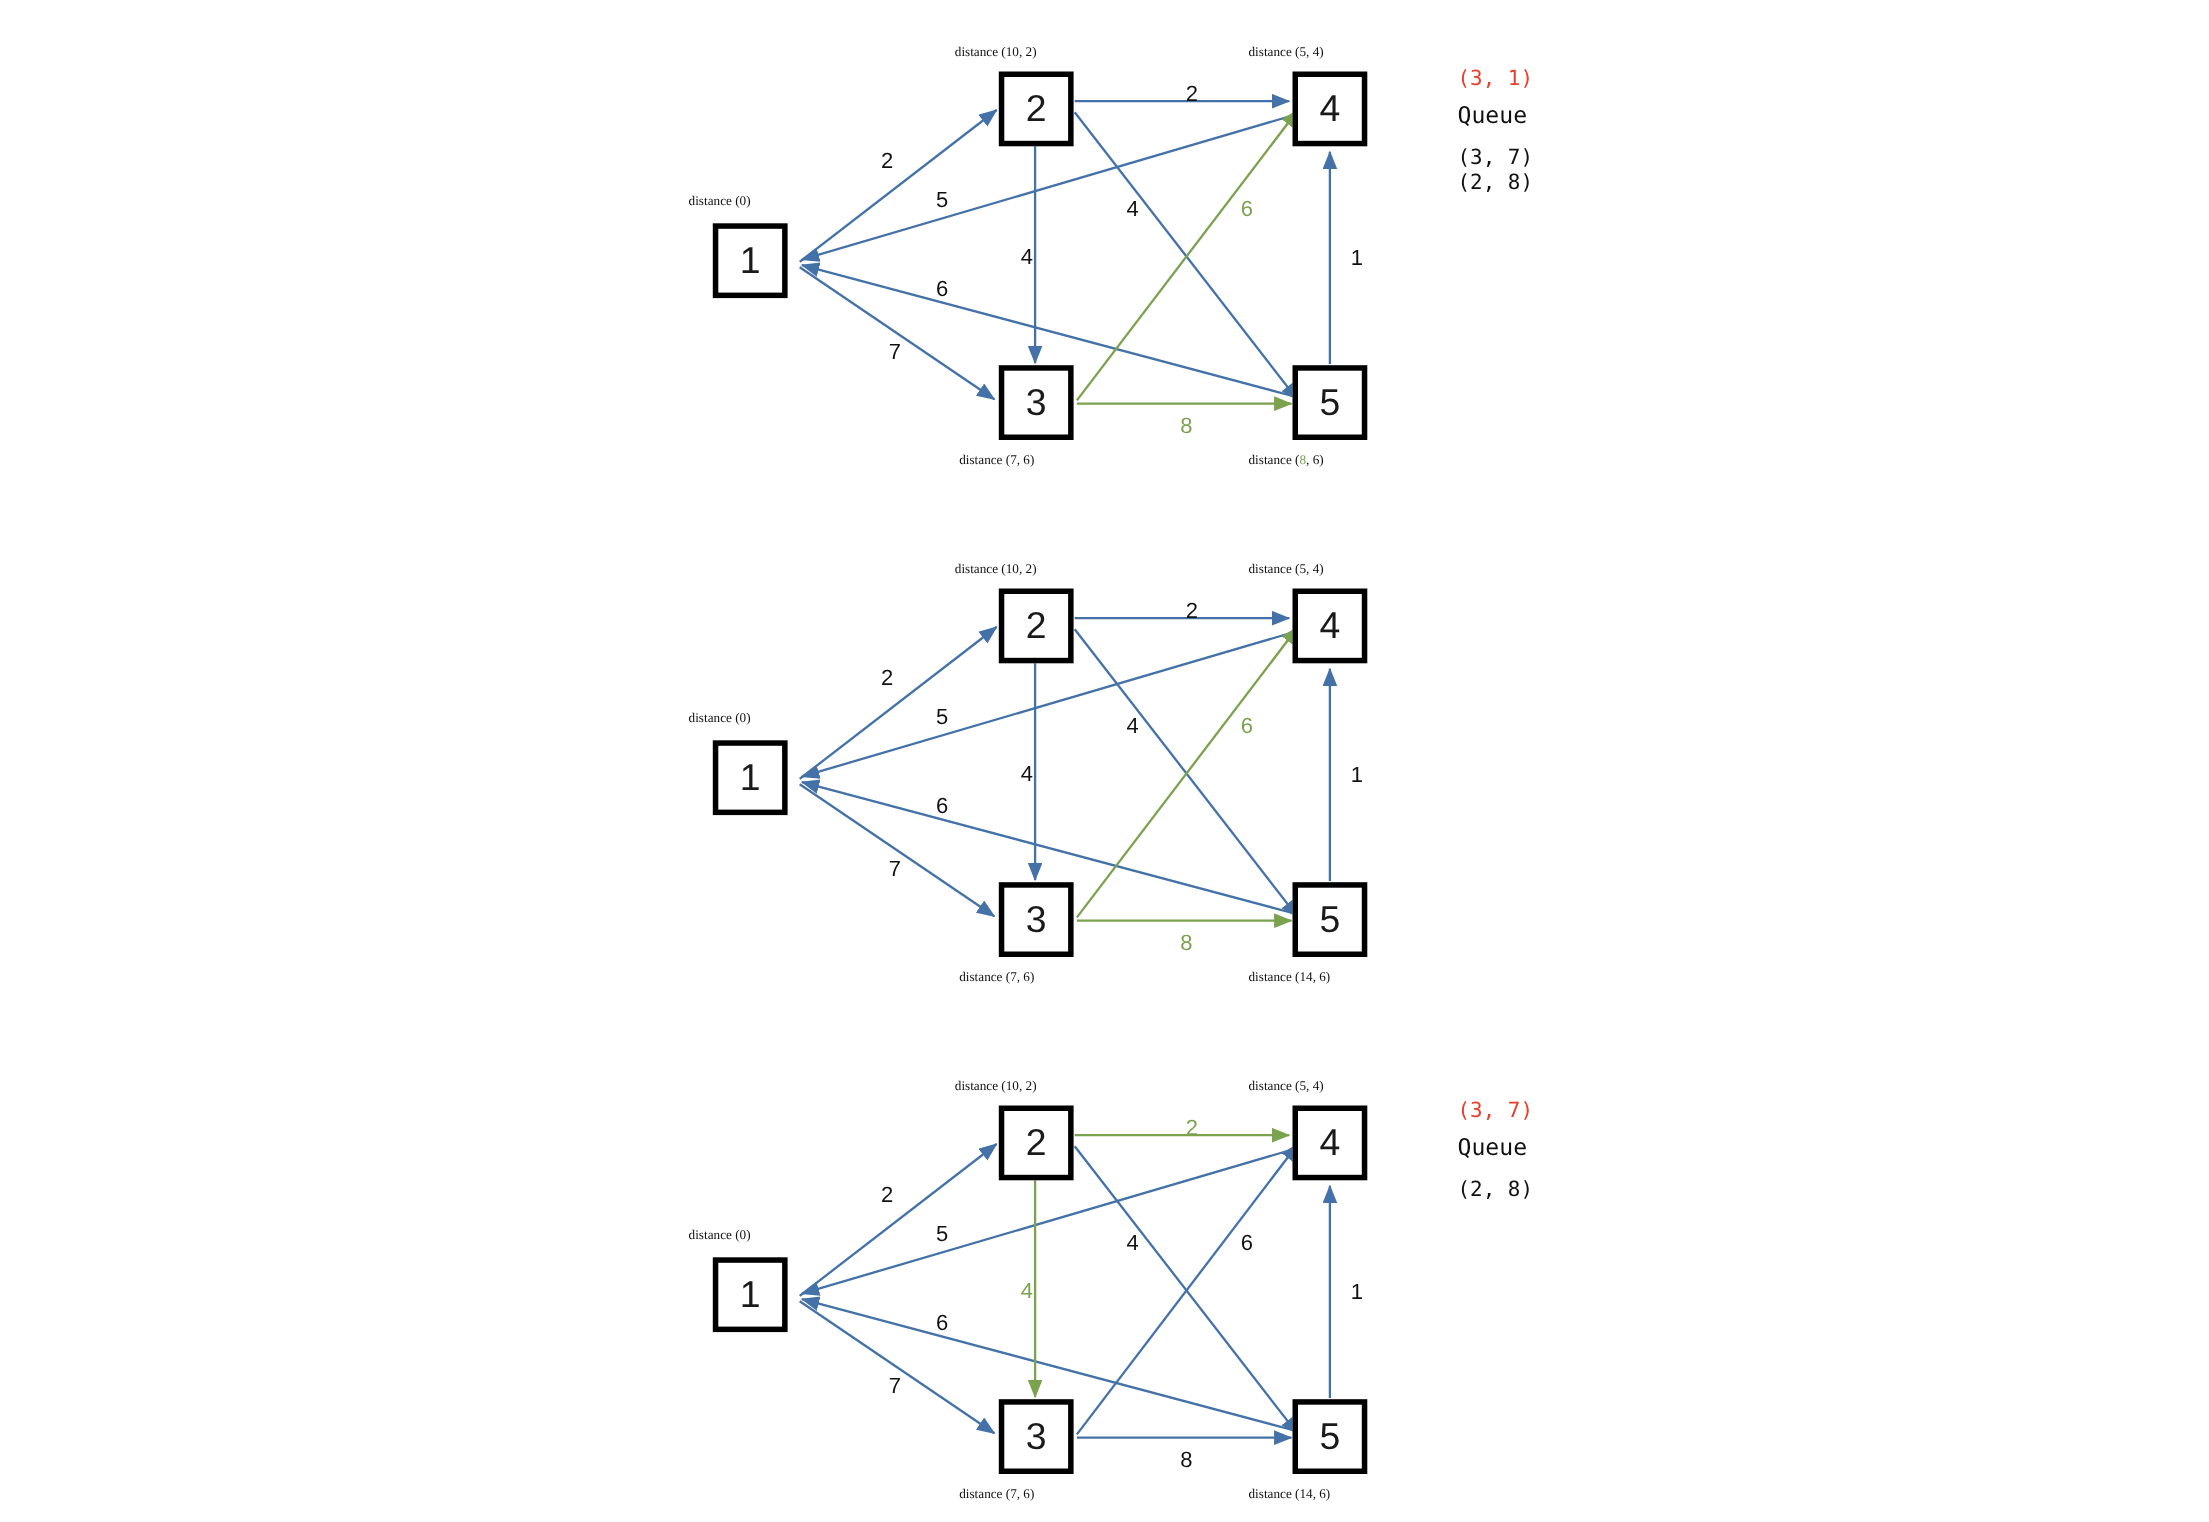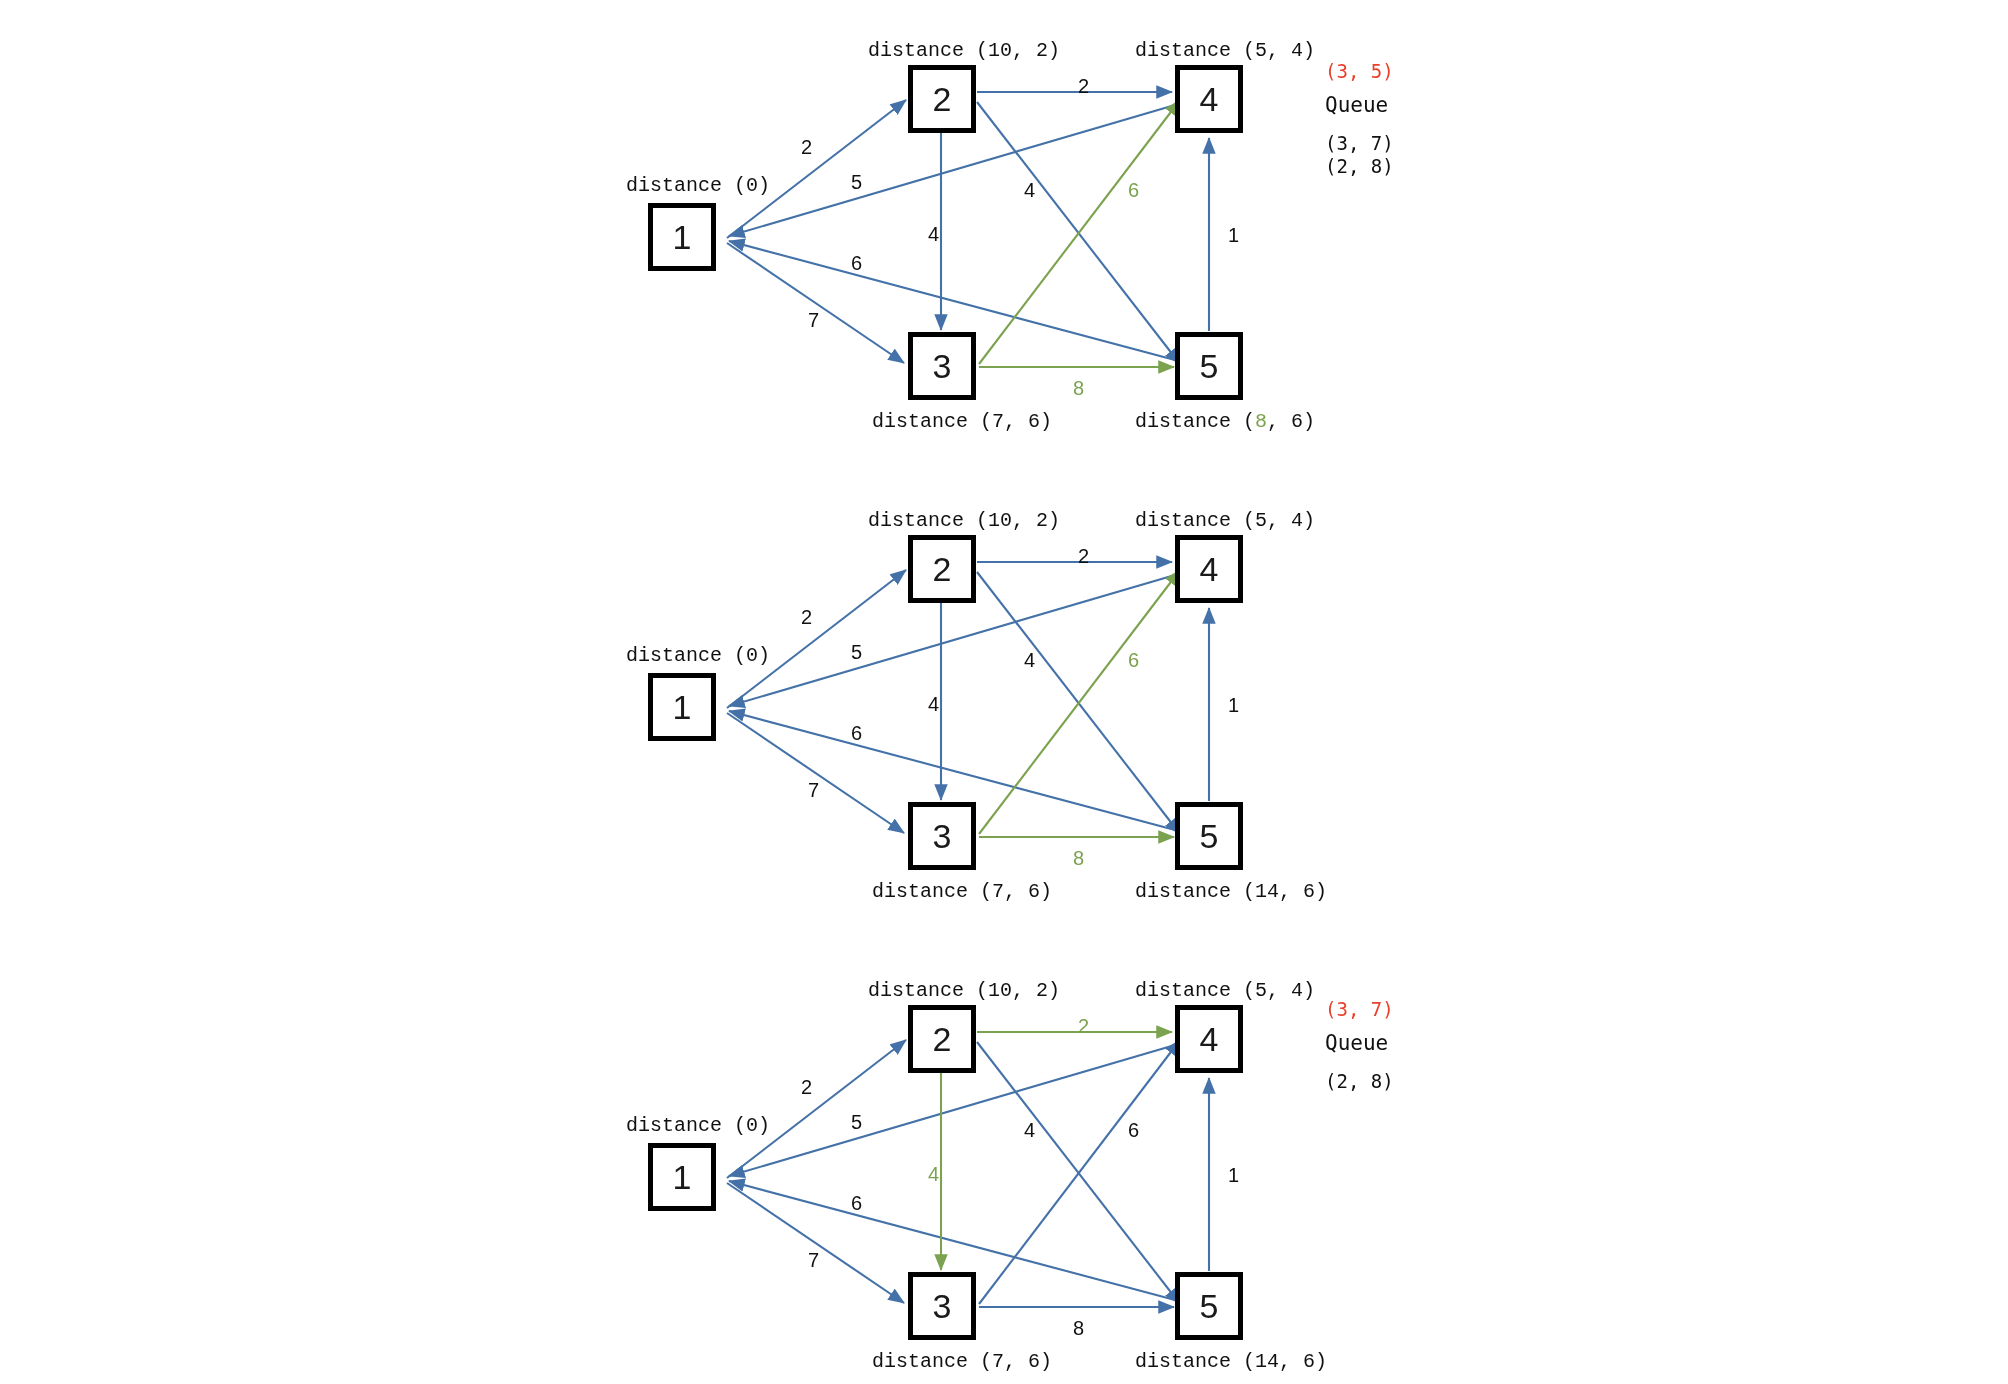--- a/index.html
+++ b/index.html
@@ -35,22 +35,22 @@
     display: flex;
     align-items: center;
     justify-content: center;
     font-family: "Liberation Sans", sans-serif;
     font-size: 34px;
     color: #1a1a1a;
     line-height: 1;
   }
   .dist-label {
     position: absolute;
-    font-family: Liberation Mono, monospace;
-    font-size: 20px;
+    font-family: Liberation Serif, serif;
+    font-size: 12px;
     color: #111111;
     white-space: nowrap;
     line-height: 1;
   }
   .dist-label .hl {
     color: #7ba24f;
   }
   .edge-label {
     position: absolute;
     font-family: "Liberation Sans", sans-serif;
@@ -132,21 +132,21 @@
   <div class="edge-label" style="left:851px;top:253px;">6</div>
   <div class="edge-label" style="left:808px;top:310px;">7</div>
   <div class="edge-label" style="left:1078px;top:76px;">2</div>
   <div class="edge-label" style="left:928px;top:224px;">4</div>
   <div class="edge-label" style="left:1024px;top:180px;">4</div>
   <div class="edge-label green" style="left:1128px;top:180px;">6</div>
   <div class="edge-label green" style="left:1073px;top:378px;">8</div>
   <div class="edge-label" style="left:1228px;top:225px;">1</div>
 
   <div class="queue-block" style="left:1325px;top:62px;">
-    <div class="queue-current">(3, 5)</div>
+    <div class="queue-current">(3, 1)</div>
     <div class="queue-title">Queue</div>
     <div class="queue-item">(3, 7)</div>
     <div class="queue-item">(2, 8)</div>
   </div>
 </div>
 
 <div class="panel" style="top:470px;height:470px;">
 
   <svg class="graph-svg" width="2008" height="470">
     <defs>

